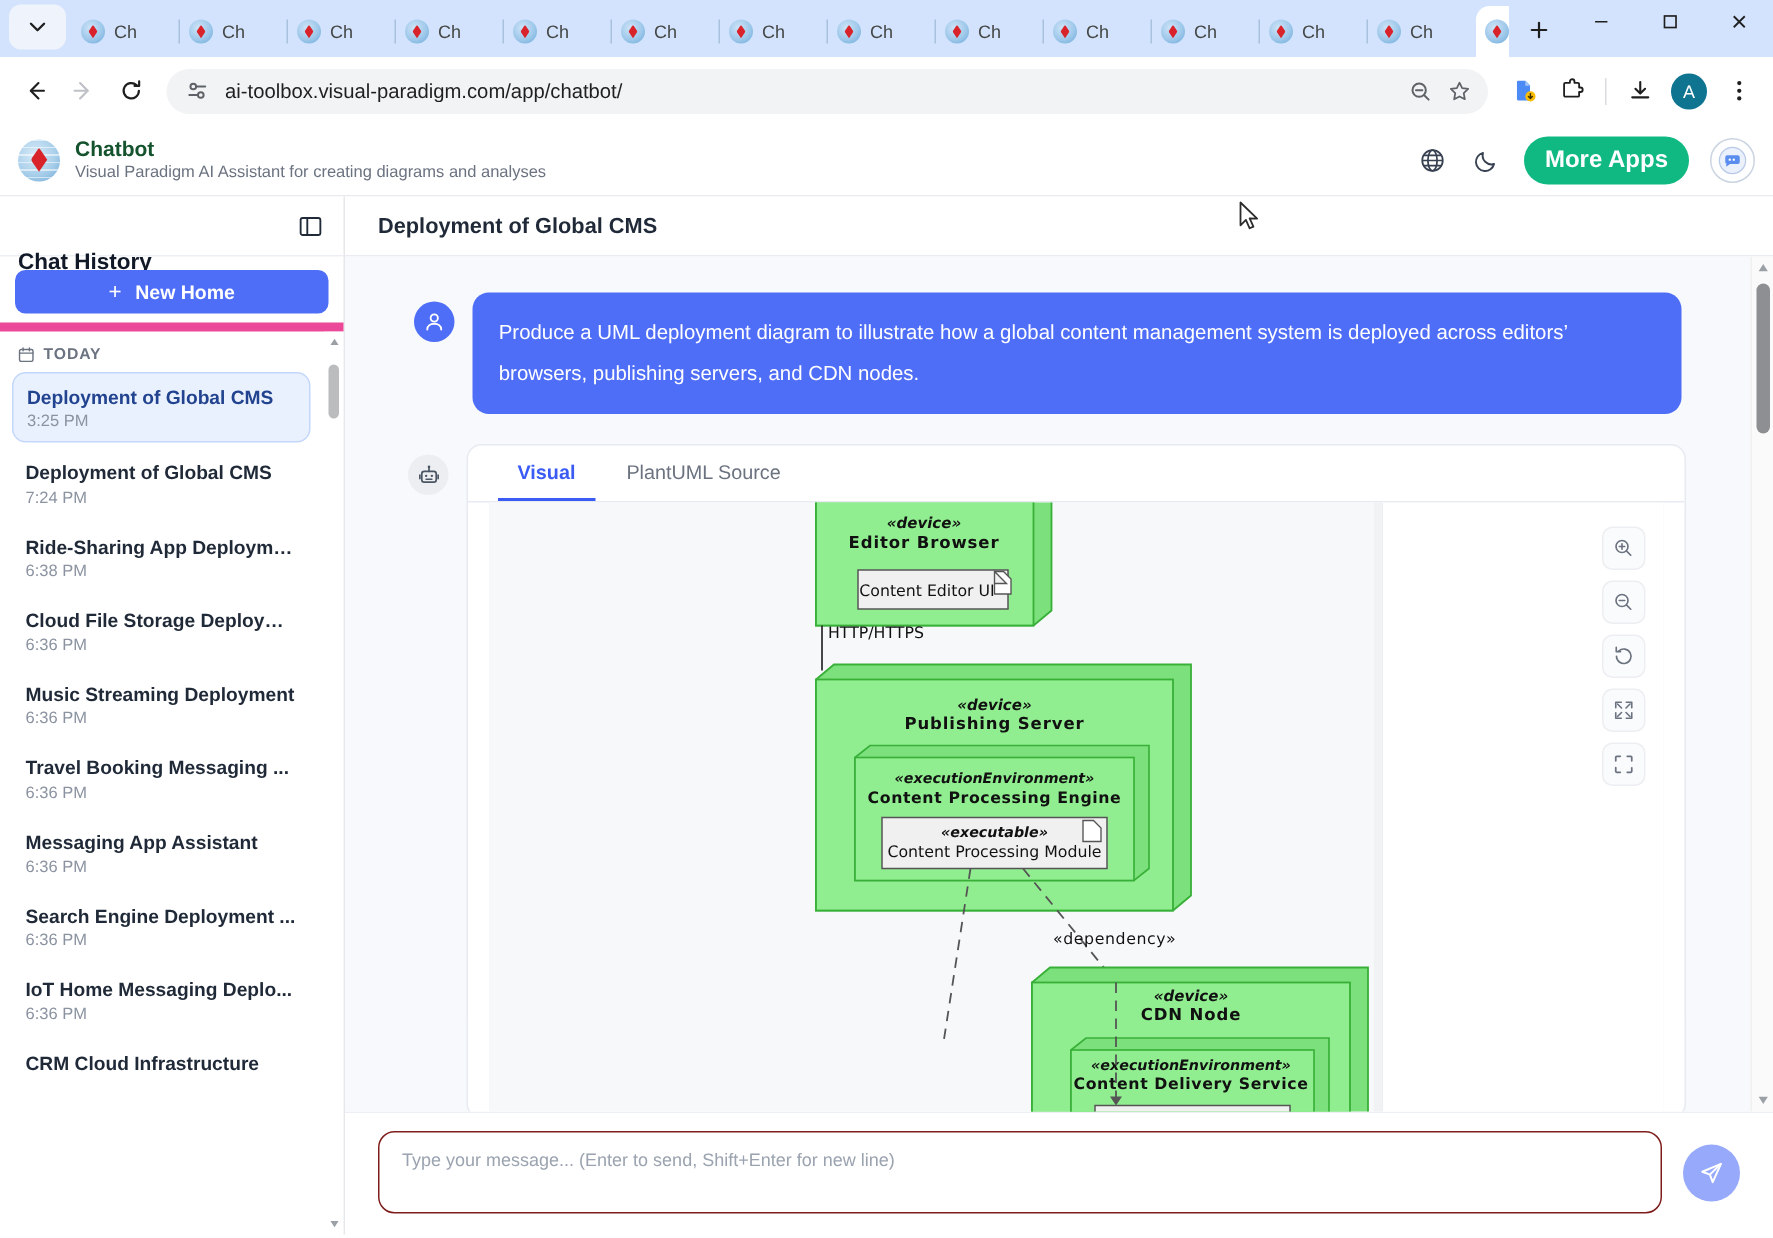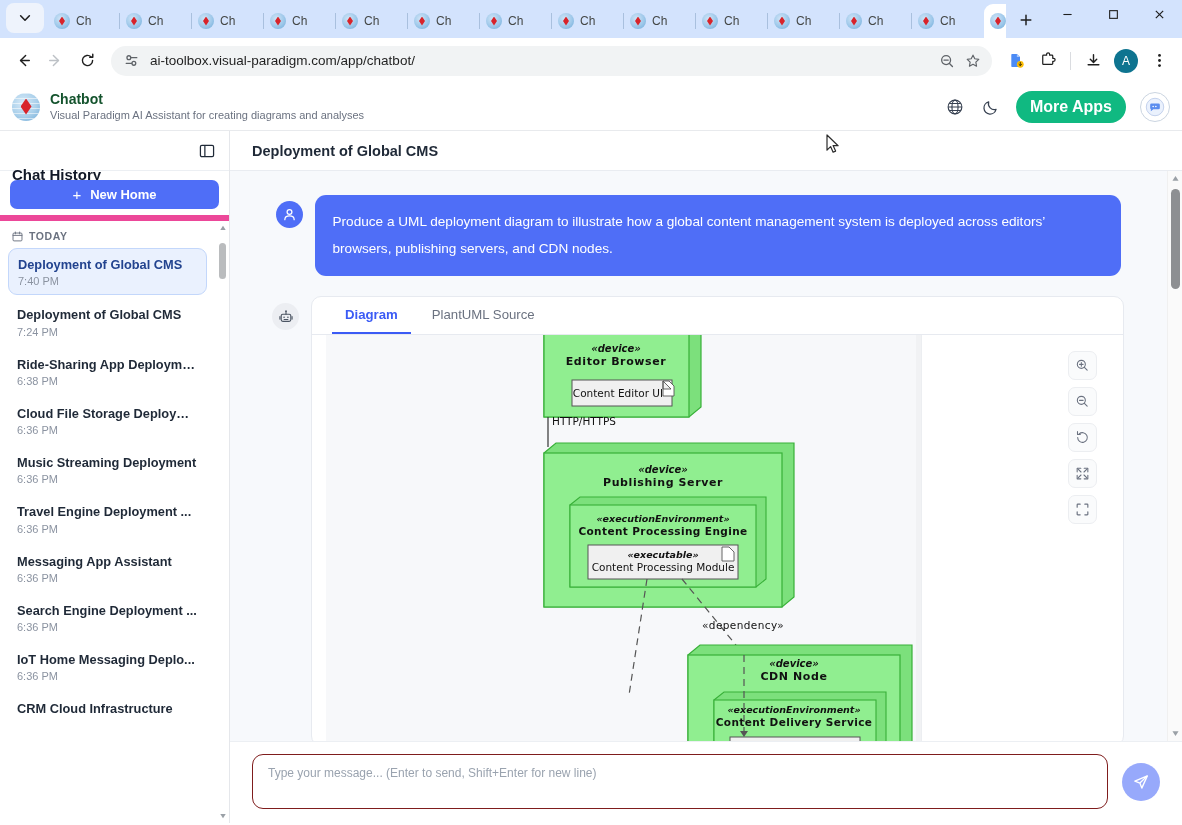--- a/index.html
+++ b/index.html
@@ -636,40 +636,40 @@
           <div class="today-label">
             <svg viewBox="0 0 14 14">
                 <rect x="1.3" y="2.6" width="11.4" height="10" rx="1.3" fill="none" stroke="#6b7280" stroke-width="1.2"></rect>
                 <path d="M1.3 5.6h11.4M4.3 1.3v2.4M9.7 1.3v2.4" stroke="#6b7280" stroke-width="1.2" stroke-linecap="round"></path>
               </svg>
             <span>TODAY</span>
           </div>
           <div id="history-items">
               <div class="chat-item selected">
                 <div class="ci-title">Deployment of Global CMS</div>
-                <div class="ci-time">7:40 PM</div>
+                <div class="ci-time">3:25 PM</div>
               </div>
               <div class="chat-item">
                 <div class="ci-title">Deployment of Global CMS</div>
                 <div class="ci-time">7:24 PM</div>
               </div>
               <div class="chat-item">
                 <div class="ci-title">Ride-Sharing App Deployment</div>
                 <div class="ci-time">6:38 PM</div>
               </div>
               <div class="chat-item">
                 <div class="ci-title">Cloud File Storage Deployme...</div>
                 <div class="ci-time">6:36 PM</div>
               </div>
               <div class="chat-item">
                 <div class="ci-title">Music Streaming Deployment</div>
                 <div class="ci-time">6:36 PM</div>
               </div>
               <div class="chat-item">
-                <div class="ci-title">Travel Engine Deployment ...</div>
+                <div class="ci-title">Travel Booking Messaging ...</div>
                 <div class="ci-time">6:36 PM</div>
               </div>
               <div class="chat-item">
                 <div class="ci-title">Messaging App Assistant</div>
                 <div class="ci-time">6:36 PM</div>
               </div>
               <div class="chat-item">
                 <div class="ci-title">Search Engine Deployment ...</div>
                 <div class="ci-time">6:36 PM</div>
               </div>
@@ -727,21 +727,21 @@
                   <rect x="4" y="6.5" width="12" height="9" rx="2" fill="none" stroke="#4b5563" stroke-width="1.4"></rect>
                   <path d="M10 3.3v3.2M2.4 9.6v3M17.6 9.6v3" stroke="#4b5563" stroke-width="1.4" stroke-linecap="round"></path>
                   <circle cx="10" cy="2.8" r="1.1" fill="#4b5563"></circle>
                   <circle cx="7.6" cy="10.3" r="1" fill="#4b5563"></circle>
                   <circle cx="12.4" cy="10.3" r="1" fill="#4b5563"></circle>
                   <path d="M7.6 13.1h4.8" stroke="#4b5563" stroke-width="1.3" stroke-linecap="round"></path>
                 </svg>
             </div>
             <div class="bot-card">
               <div class="card-tabs" id="card-tabs">
-                  <div class="card-tab active">Diagram</div>
+                  <div class="card-tab active">Visual</div>
                   <div class="card-tab">PlantUML Source</div>
                 </div>
 
               <div class="diagram-wrap">
                 <div class="diagram-canvas">
                   <svg class="umlsvg" width="620" height="780" viewBox="0 0 620 780">
                     <g font-family="'DejaVu Sans', sans-serif">
 
                       <g>
                         <path d="M218 148 L230 138 L375 138 L375 222 L363 232 L218 232 Z" fill="#7ce07c" stroke="#38b038" stroke-width="1.2"></path>

